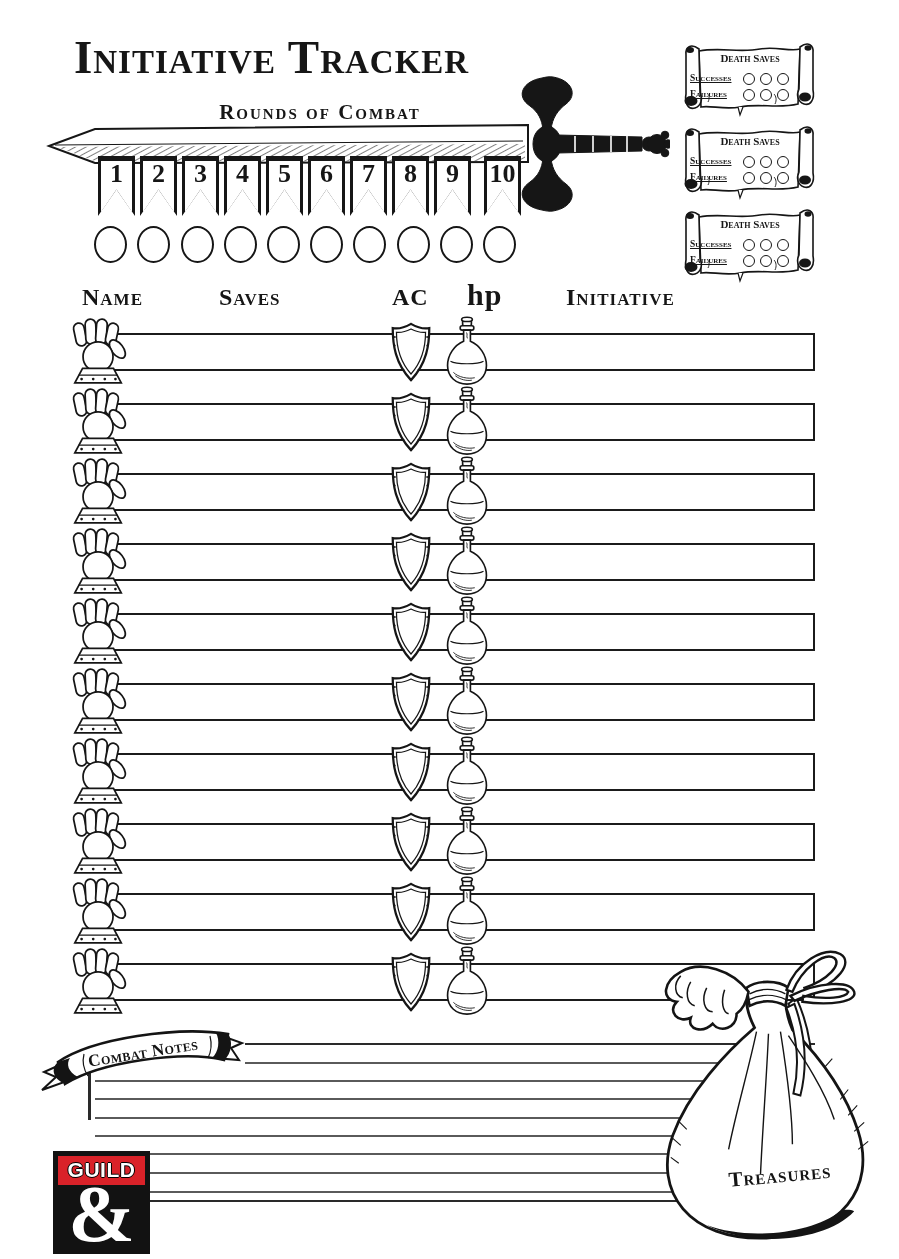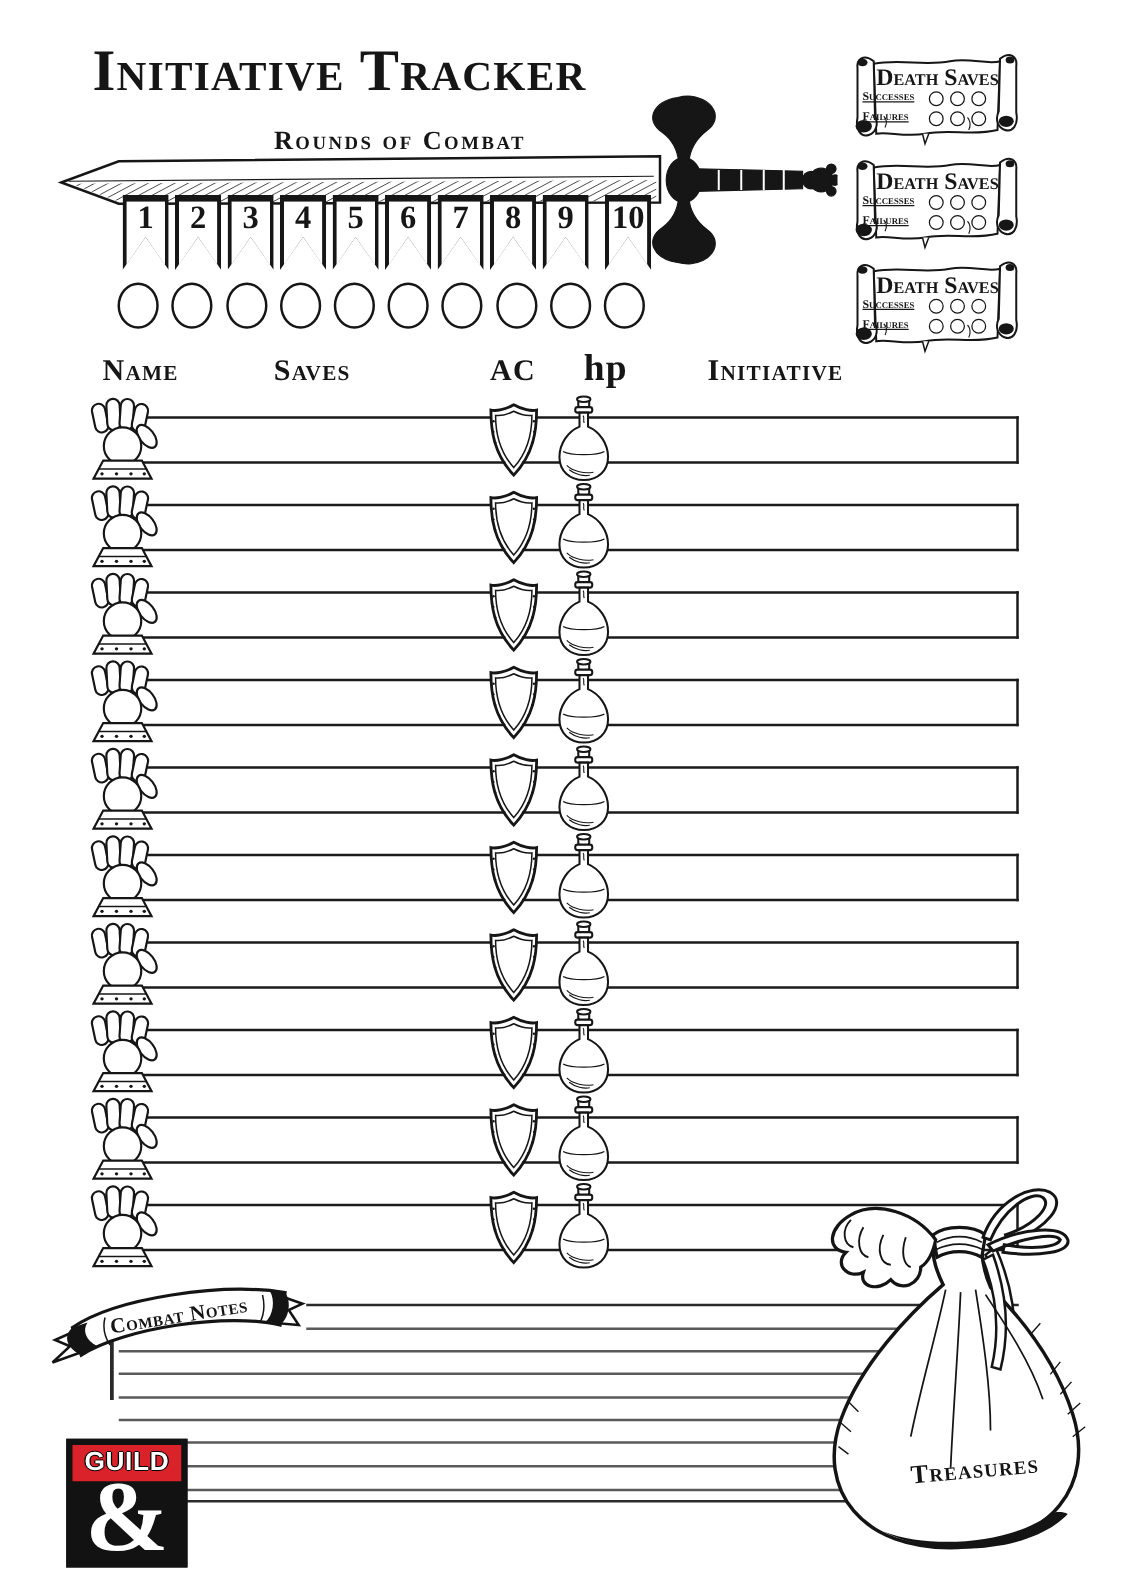--- a/index.html
+++ b/index.html
@@ -12,21 +12,21 @@
   
   .sword{position:absolute;left:45px;top:72px;}
   .banner{position:absolute;width:37px;height:60px;top:156px;}
   .banner .outer{position:absolute;inset:0;background:#161616;clip-path:polygon(0 0,100% 0,100% 100%,50% 56%,0 100%);}
   .banner .inner{position:absolute;left:3px;right:3px;top:5px;bottom:4px;background:#fff;clip-path:polygon(0 0,100% 0,100% 100%,50% 56%,0 100%);}
   .banner .num{position:absolute;top:3px;width:100%;text-align:center;font-size:26px;font-weight:700;color:#161616;}
   .round-circle{position:absolute;top:226px;width:33px;height:37px;border:2.5px solid #161616;border-radius:50%;background:#fff;box-sizing:border-box;}
   
   .scroll{position:absolute;left:680px;width:137px;height:82px;}
   .scroll svg{position:absolute;inset:0;}
-  .scroll .stitle{position:absolute;left:20px;top:14px;width:100px;text-align:center;font-size:19px;font-weight:700;}
+  .scroll .stitle{position:absolute;left:20px;top:14px;width:100px;text-align:center;font-size:11px;font-weight:700;}
   .saves-row{position:absolute;left:10px;display:flex;align-items:flex-start;height:14px;text-decoration:underline;}
   .saves-label{font-size:9.5px;font-weight:600;width:48px;}
   .save-dot{width:12px;height:12px;border:1.6px solid #161616;border-radius:50%;background:#fff;margin-left:5px;box-sizing:border-box;}
   
   .colhead{position:absolute;top:284px;font-size:24px;font-weight:600;letter-spacing:1px;}
   
   .row{position:absolute;left:0;width:899px;height:38px;}
   .rowbox{position:absolute;left:108px;top:0;width:707px;height:38px;box-sizing:border-box;
           border-top:2px solid #1b1b1b;border-bottom:2.5px solid #1b1b1b;border-right:2px solid #1b1b1b;}
   .gauntlet{position:absolute;left:70px;top:-16px;width:58px;height:70px;}

